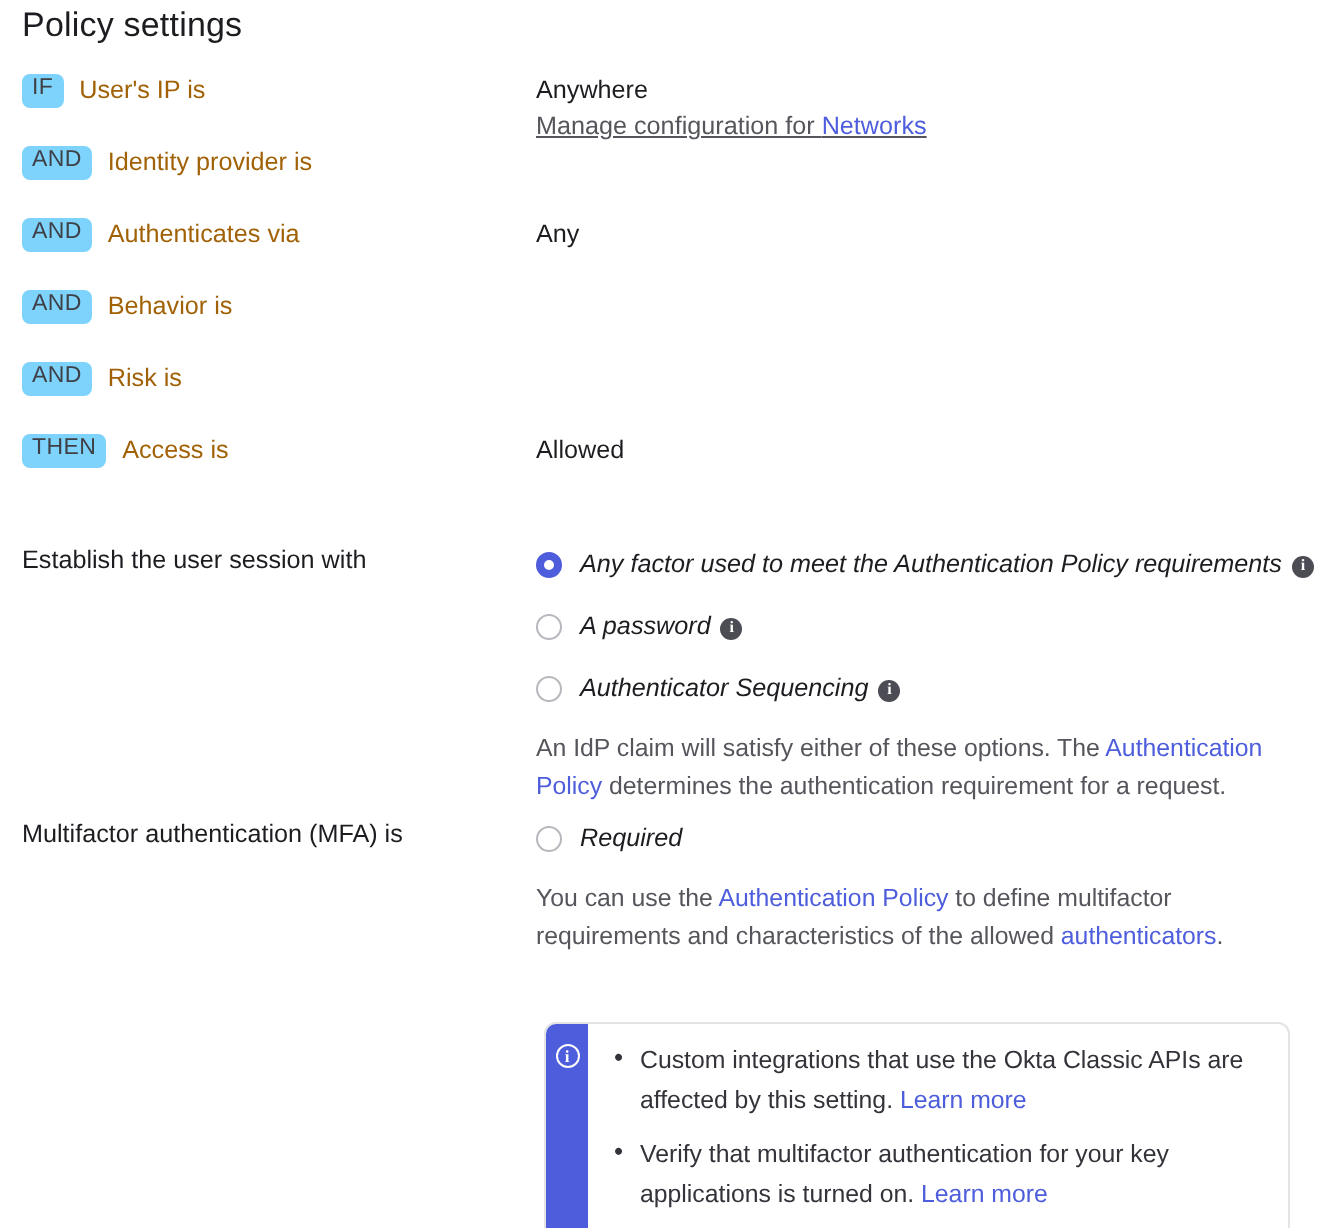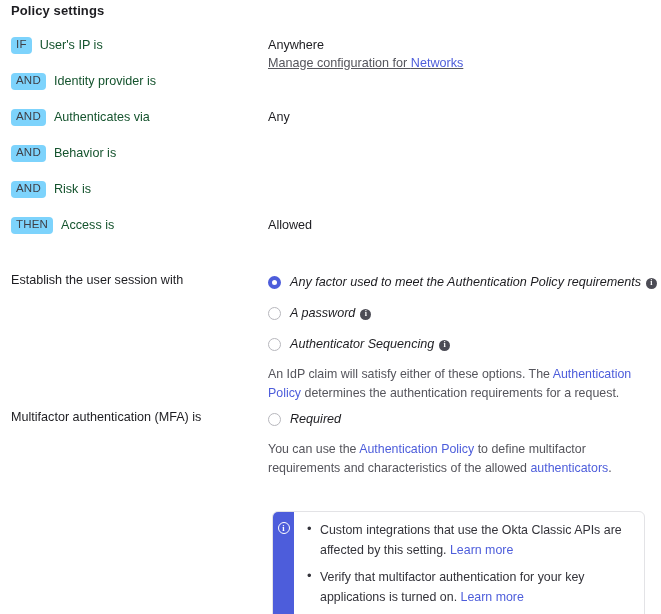--- a/index.html
+++ b/index.html
@@ -17,22 +17,22 @@
     -webkit-font-smoothing: antialiased;
   }
 
   .page { position: relative; width: 661px; height: 614px; }
 
   
   .section-title {
     position: absolute;
     left: 11px;
     top: 3px;
-    font-size: 13px;
-    font-weight: bold;
+    font-size: 17px;
+    font-weight: normal;
     color: #1d1d21;
     letter-spacing: .1px;
   }
 
   
   .rules { position: absolute; left: 0; top: 35px; width: 661px; }
   .rule-row {
     position: relative;
     height: 36px;
     display: flex;
@@ -55,21 +55,21 @@
     font-size: 11.5px;
     height: 17px;
     padding: 0 5px;
     line-height: 1;
     letter-spacing: .2px;
   }
   .badge.wide { padding: 0 5px; }
   .rule-label {
     margin-left: 8px;
     font-size: 12.6px;
-    color: #14532d;
+    color: #a16207;
     white-space: nowrap;
   }
   .rule-right {
     font-size: 12.6px;
     color: #1d1d21;
     line-height: 18px;
     padding-top: 1px;
   }
   .rule-sub {
     font-size: 12.6px;
@@ -284,21 +284,21 @@
         <span class="radio-label">A password</span>
         <span class="info-icon">i</span>
       </div>
 
       <div class="radio-row">
         <span class="radio"></span>
         <span class="radio-label">Authenticator Sequencing</span>
         <span class="info-icon">i</span>
       </div>
 
-      <div class="helper" style="margin-top:9px;"><span>An IdP claim will satisfy either of these options. The </span><a class="link" href="#">Authentication Policy</a><span> determines the authentication requirements for a request.</span></div>
+      <div class="helper" style="margin-top:9px;"><span>An IdP claim will satisfy either of these options. The </span><a class="link" href="#">Authentication Policy</a><span> determines the authentication requirement for a request.</span></div>
     </div>
   </div>
 
   <div class="field" style="top:409px;">
     <div class="field-label">Multifactor authentication (MFA) is</div>
     <div class="field-body">
 
 
       <div class="radio-row">
         <span class="radio"></span>

